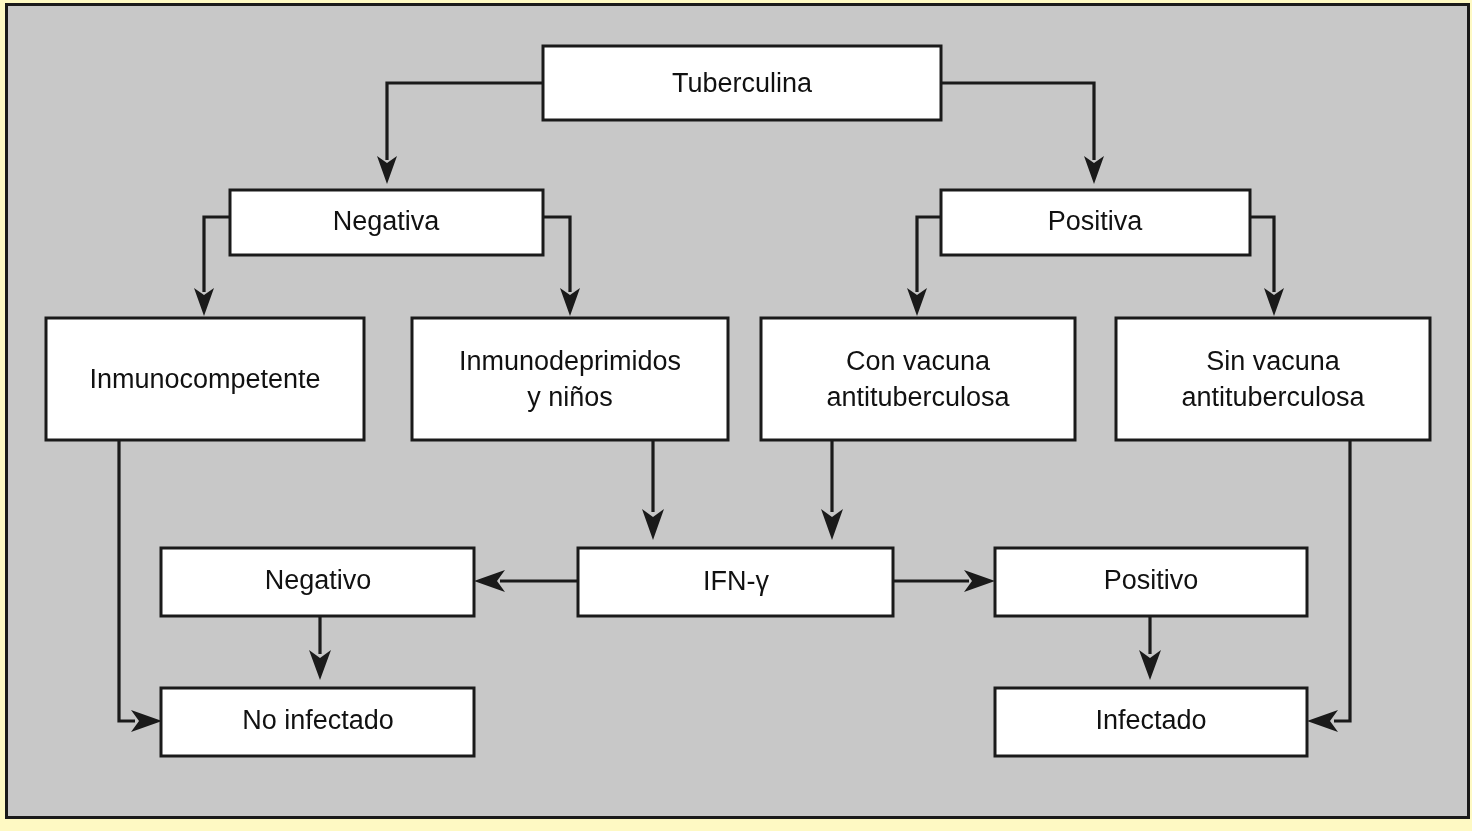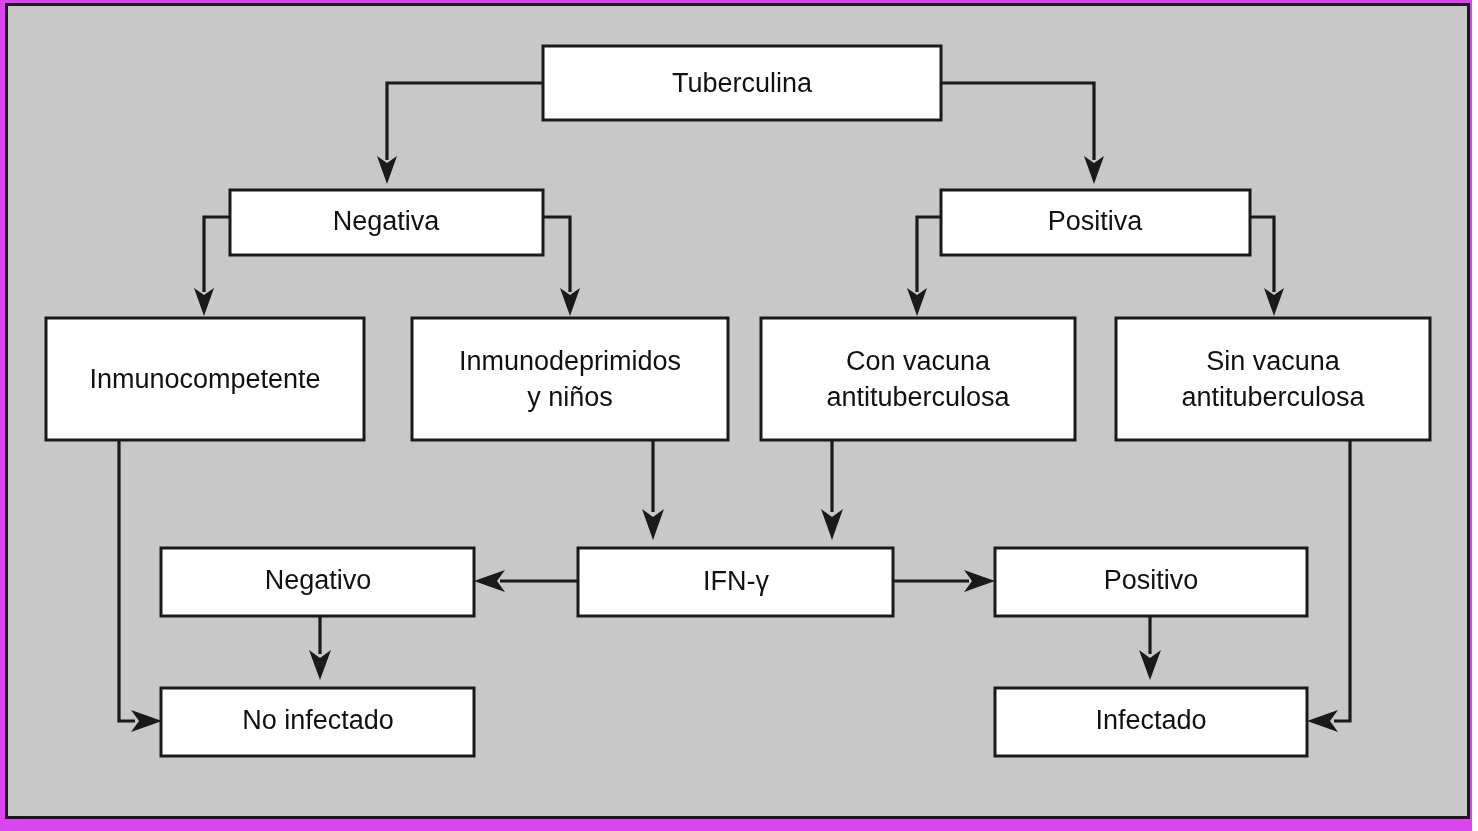--- a/index.html
+++ b/index.html
@@ -7,21 +7,21 @@
     padding: 0;
     background: #ffffff;
   }
   body {
     font-family: "Liberation Sans", sans-serif;
   }
   #canvas {
     position: relative;
     width: 1472px;
     height: 831px;
-    background: #d946ef;
+    background: #fef9c3;
     overflow: hidden;
   }
   #frame {
     position: absolute;
     left: 5px;
     top: 3px;
     width: 1465px;
     height: 816px;
     background: #c8c8c8;
     border: 3px solid #1a1a1a;

